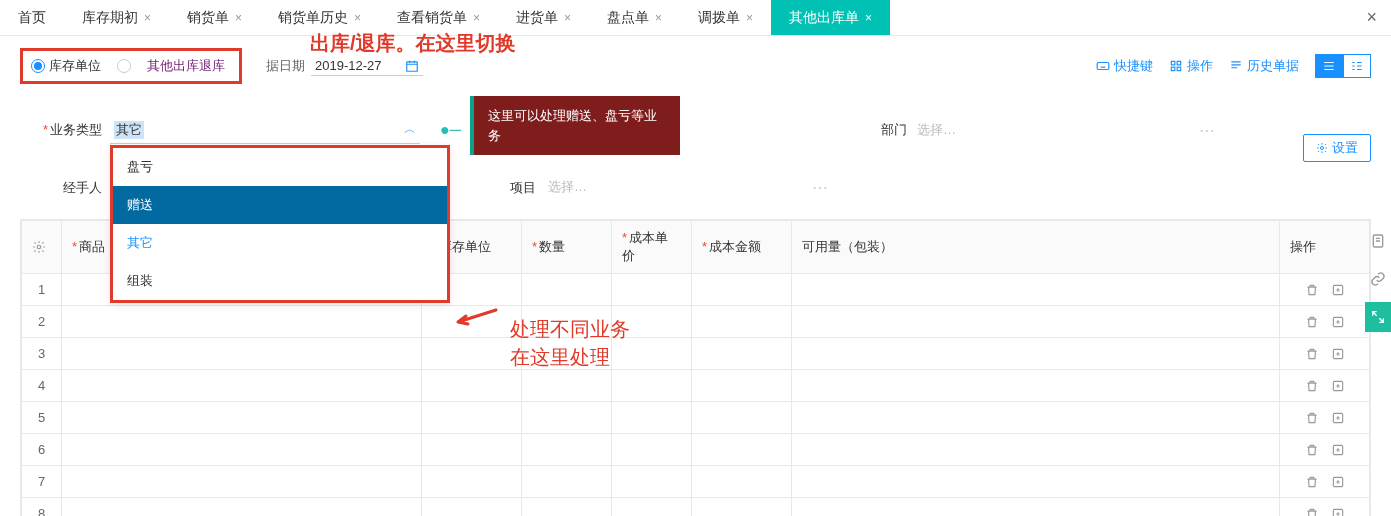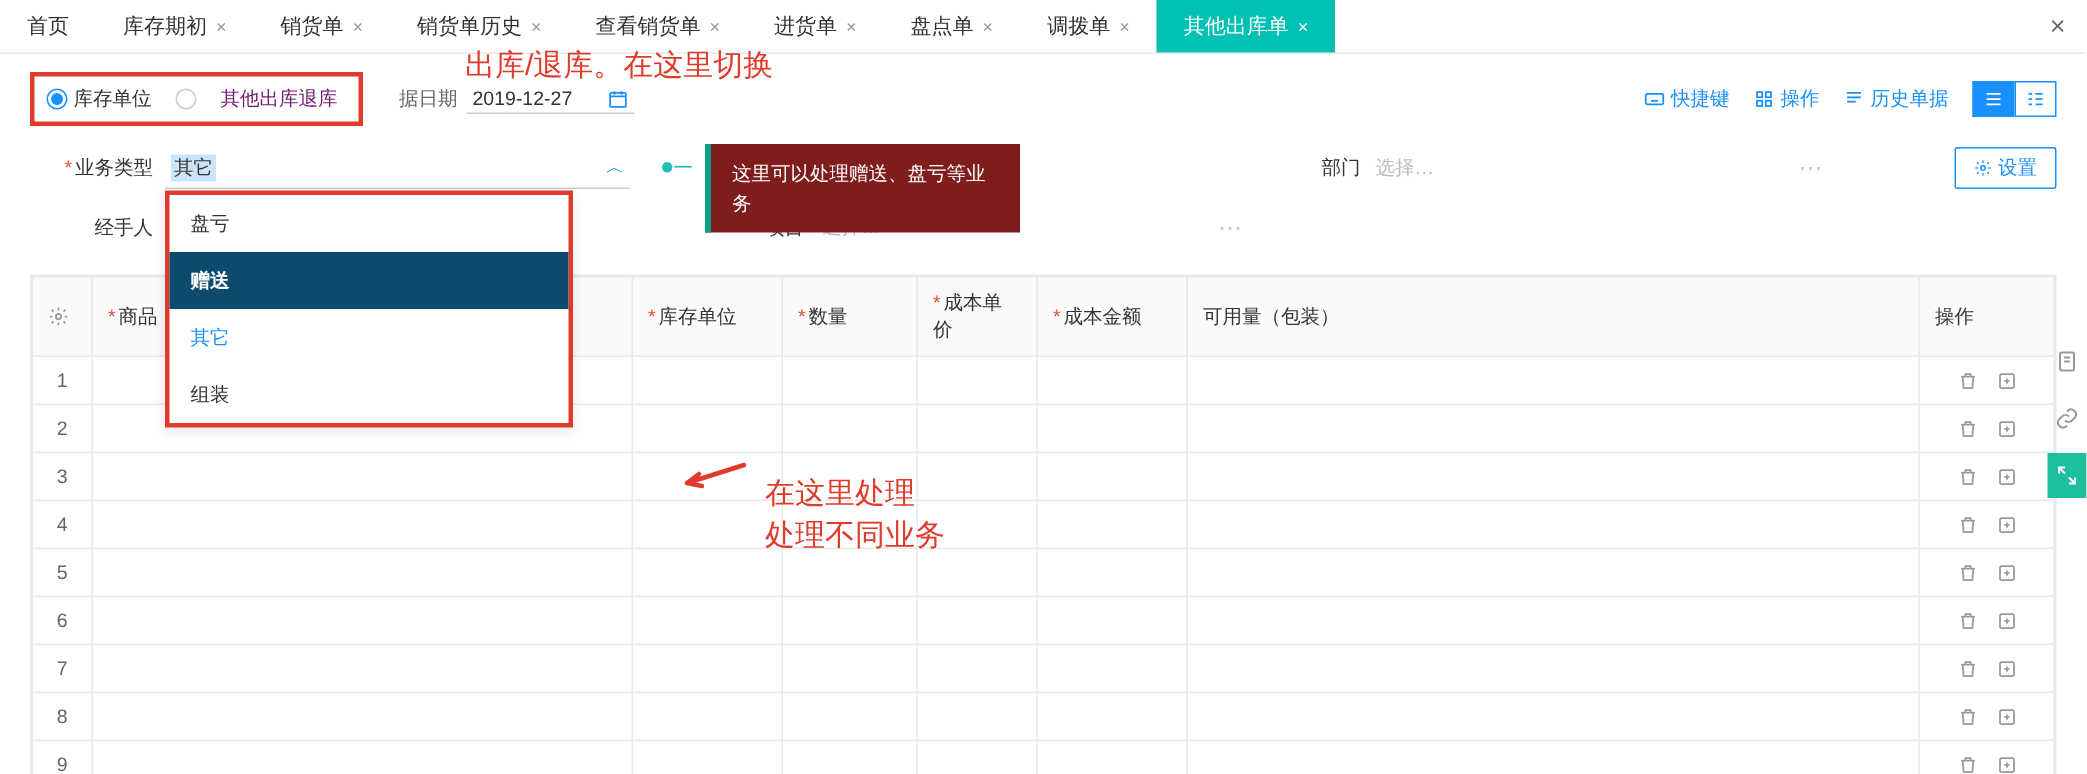--- a/index.html
+++ b/index.html
@@ -10,50 +10,50 @@
 .tab .close { margin-left: 6px; font-size: 12px; color: #999; }
 .tab.active .close { color: #fff; }
 .tabs-close { margin-left: auto; display: flex; align-items: center; padding: 0 14px; font-size: 18px; color: #666; cursor: pointer; }
 .toolbar { display: flex; align-items: center; padding: 12px 20px 8px; position: relative; }
 .radio-group { display: flex; align-items: center; gap: 16px; border: 3px solid #e03a2a; padding: 6px 14px 6px 8px; }
 .radio { display: flex; align-items: center; gap: 4px; cursor: pointer; }
 .radio-circle { width: 14px; height: 14px; border: 1px solid #1890ff; border-radius: 50%; display: flex; align-items: center; justify-content: center; }
 .radio-circle.checked::after { content: ""; width: 8px; height: 8px; background: #1890ff; border-radius: 50%; }
 .radio-circle.unchecked { border-color: #ccc; }
 .radio.disabled { color: #701a75; gap: 16px; }
-.annotation-top { position: absolute; left: 310px; top: 30px; color: #e03a2a; font-size: 20px; font-weight: 400; pointer-events: none; }
+.annotation-top { position: absolute; left: 310px; top: 30px; color: #e03a2a; font-size: 20px; font-weight: 700; pointer-events: none; }
 .field-label { color: #666; margin-right: 6px; }
 .date-field { display: flex; align-items: center; margin-left: 24px; }
 .date-input { border-bottom: 1px solid #ccc; padding: 2px 4px; display: flex; align-items: center; gap: 23px; color: #333; }
 .cal-icon { color: #1890ff; }
 .doc-no { margin-left: 20px; color: #666; }
 .doc-no-val { color: #333; margin-left: 4px; }
 .toolbar-right { margin-left: auto; display: flex; align-items: center; gap: 16px; }
 .tr-link { color: #1890ff; display: flex; align-items: center; gap: 4px; cursor: pointer; font-size: 13px; }
 .view-toggle { display: flex; }
 .vt-btn { width: 28px; height: 24px; display: flex; align-items: center; justify-content: center; border: 1px solid #1890ff; cursor: pointer; }
 .vt-btn.active { background: #1890ff; color: #fff; }
 .vt-btn:not(.active) { color: #1890ff; background: #fff; }
 .form-row { display: flex; align-items: center; padding: 6px 20px; gap: 8px; position: relative; }
 .req { color: #e74c3c; margin-right: 2px; }
 .form-label { width: 82px; text-align: right; color: #333; }
 .select-field { position: relative; width: 310px; }
 .select-input { width: 100%; border: none; border-bottom: 1px solid #ccc; padding: 4px 24px 4px 4px; background: transparent; display: flex; align-items: center; cursor: pointer; }
 .select-value { background: #cde3f7; padding: 0 2px; color: #333; }
 .select-caret { position: absolute; right: 4px; top: 4px; color: #1890ff; font-size: 12px; }
-.dropdown { position: absolute; top: 28px; left: 0; width: 272px; background: #fff; border: 3px solid #e03a2a; box-shadow: 0 2px 8px rgba(0,0,0,0.1); z-index: 10; }
+.dropdown { position: absolute; top: 28px; left: 0; width: 340px; background: #fff; border: 3px solid #e03a2a; box-shadow: 0 2px 8px rgba(0,0,0,0.1); z-index: 10; }
 .dropdown-item { padding: 10px 14px; cursor: pointer; }
-.dropdown-item.hover { background: #0c4a6e; color: #fff; font-weight: bold; }
+.dropdown-item.hover { background: #0369a1; color: #fff; }
 .dropdown-item.current { color: #1890ff; }
 .plain-select { border-bottom: 1px solid transparent; width: 280px; color: #bbb; padding: 4px; position: relative; }
 .ellipsis { color: #ccc; cursor: pointer; font-size: 16px; }
 .more-dot { color: #26bdb2; font-size: 16px; margin-left: 12px; }
 .green-tip { position: absolute; left: 470px; top: 96px; background: #7f1d1d; color: #fff; padding: 10px 14px; width: 210px; font-size: 13px; line-height: 1.5; border-left: 4px solid #0fa188; z-index: 5; }
 .dept-block { display: flex; align-items: center; gap: 6px; margin-left: auto; margin-right: 80px; }
-.settings-btn { border: 1px solid #1890ff; color: #1890ff; padding: 4px 12px; border-radius: 2px; cursor: pointer; display: flex; align-items: center; gap: 4px; }
+.settings-btn { border: 1px solid #1890ff; color: #1890ff; padding: 4px 12px; border-radius: 2px; cursor: pointer; display: flex; align-items: center; gap: 4px; margin-top: 36px; }
 .table-wrap { margin: 12px 20px 0; border: 1px solid #e8e8e8; position: relative; }
 .table { width: 100%; border-collapse: collapse; table-layout: fixed; }
 .table th, .table td { border: 1px solid #e8e8e8; padding: 8px 10px; font-size: 13px; height: 32px; }
 .table th { background: #fafafa; font-weight: normal; text-align: left; color: #333; }
 .table td { color: #666; }
 .col-idx { width: 40px; text-align: center; }
 .col-ops { width: 90px; text-align: center; }
 .op-icons { display: flex; justify-content: center; gap: 12px; color: #999; }
 .op-icon { cursor: pointer; }
 .annotation-arrow { position: absolute; left: 452px; top: 306px; color: #e03a2a; font-size: 26px; pointer-events: none; z-index: 20; }
@@ -457,22 +457,22 @@
       </tbody>
   </table>
 </div>
 
 <div class="annotation-arrow">
   <svg width="46" height="22" viewBox="0 0 46 22">
       <path d="M44 4 L6 16 M6 16 l8 -6 M6 16 l10 2" stroke="#e03a2a" stroke-width="3" fill="none" stroke-linecap="round"></path>
     </svg>
 </div>
 <div class="annotation-mid">
+  <div>处理不同业务</div>
   <div>在这里处理</div>
-  <div>处理不同业务</div>
 </div>
 
 <div class="side-rail">
   <div class="rail-btn">
     <svg width="16" height="16" viewBox="0 0 24 24" fill="none" stroke="currentColor" stroke-width="2">
         <rect x="5" y="3" width="14" height="18" rx="2"></rect>
         <path d="M9 8h6M9 12h6"></path>
       </svg>
   </div>
   <div class="rail-btn">

